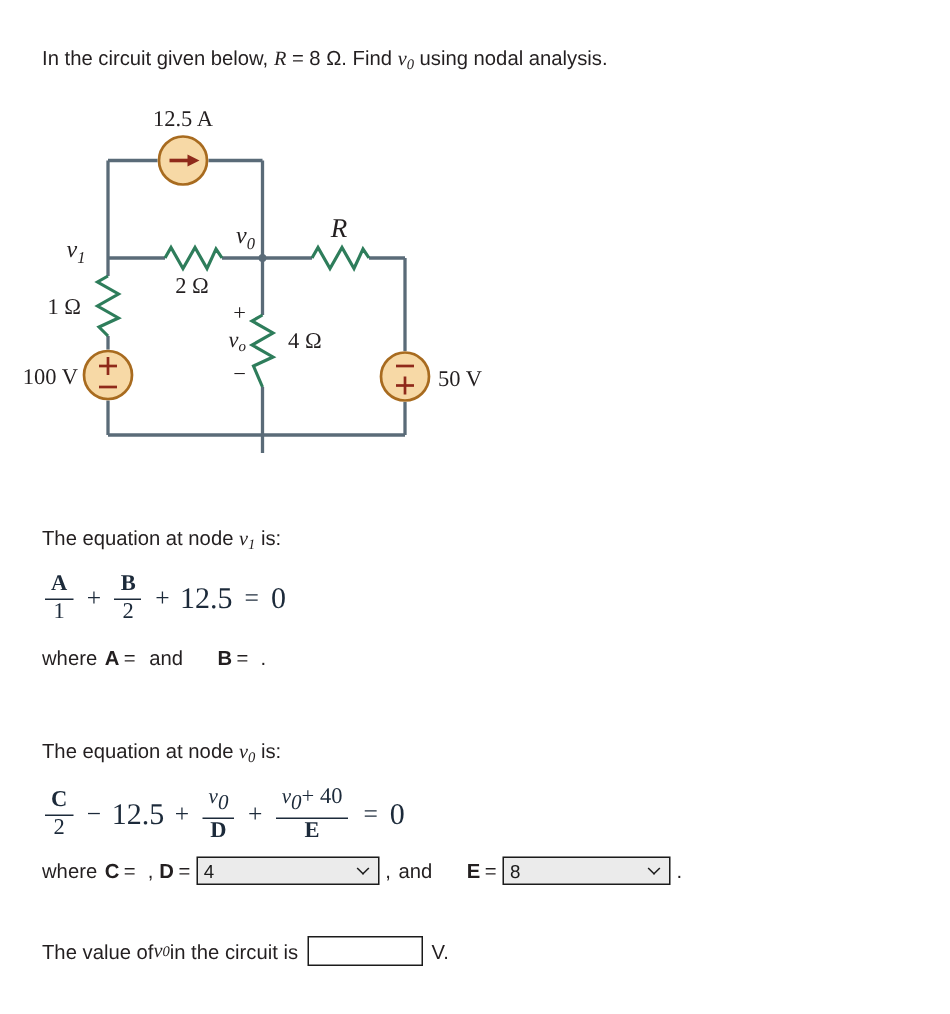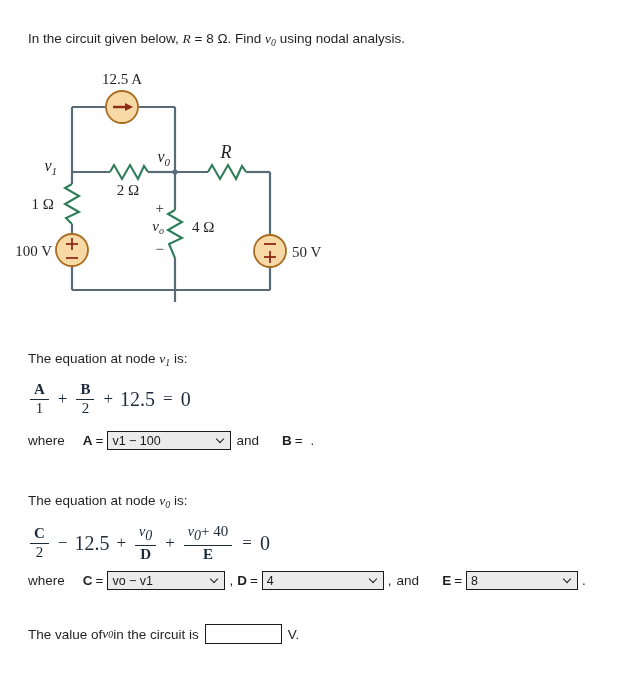--- a/index.html
+++ b/index.html
@@ -75,21 +75,21 @@
 
   
   .where-row {
     position: absolute;
     left: 28px;
     display: flex;
     align-items: center;
     white-space: nowrap;
     font-size: 13.5px;
   }
-  .where-row .lbl { margin-right: 14px; text-align: center; }
+  .where-row .lbl { margin-right: 1px; text-align: center; }
   .where-row .bvar { font-weight: bold; margin: 0 3px 0 4px; }
   .where-row .eq { margin: 0 4px 0 0; }
 
   .dropdown {
     position: relative;
     display: inline-flex;
     align-items: center;
     background: #ebebeb;
     border: 1.3px solid #1b1b1b;
     height: 19px;
@@ -278,24 +278,20 @@
   <span class="op">+</span>
   <span class="num-lit">12.5</span>
   <span class="eqsign">=</span>
   <span class="num-lit">0</span>
 </div>
 
 <div class="where-row" style="top:431px;">
   <span class="lbl">where</span>
   <span class="bvar">A</span>
   <span class="eq">=</span>
-  <span class="dropdown dd-w1">
-    <span class="dd-text">v1 − 100</span>
-    <span class="chev"></span>
-  </span>
   <span class="gap-and">and</span>
   <span class="bvar">B</span>
   <span class="eq">=</span>
   <span class="punct">.</span>
 </div>
 
 <div class="prompt" style="top:492px;">
   <span>The equation at node </span><span class="ital-serif">v</span><span class="sub">0</span><span> is:</span>
 </div>
 
@@ -321,24 +317,20 @@
     <span class="den bold-var">E</span>
   </span>
   <span class="eqsign">=</span>
   <span class="num-lit">0</span>
 </div>
 
 <div class="where-row" style="top:571px;">
   <span class="lbl">where</span>
   <span class="bvar">C</span>
   <span class="eq">=</span>
-  <span class="dropdown dd-c">
-    <span class="dd-text">vo − v1</span>
-    <span class="chev"></span>
-  </span>
   <span class="punct">,</span>
   <span class="bvar">D</span>
   <span class="eq">=</span>
   <span class="dropdown dd-d">
     <span class="dd-text">4</span>
     <span class="chev"></span>
   </span>
   <span class="punct">,</span>
   <span class="gap-and">and</span>
   <span class="bvar">E</span>

